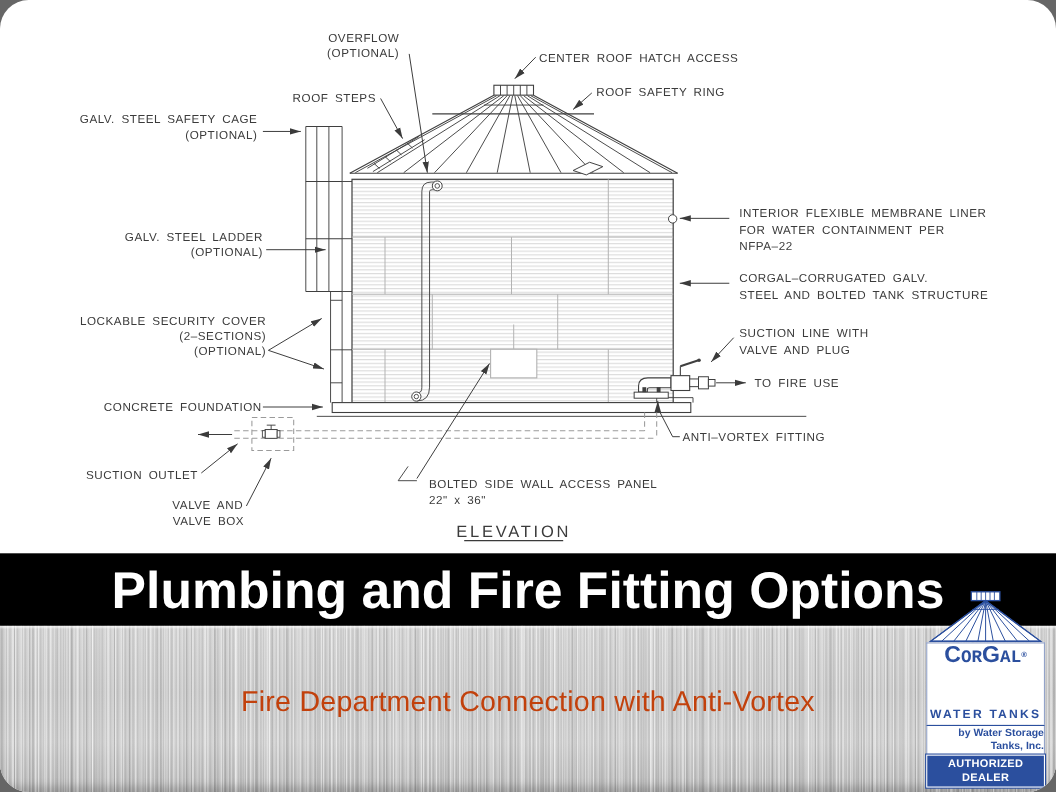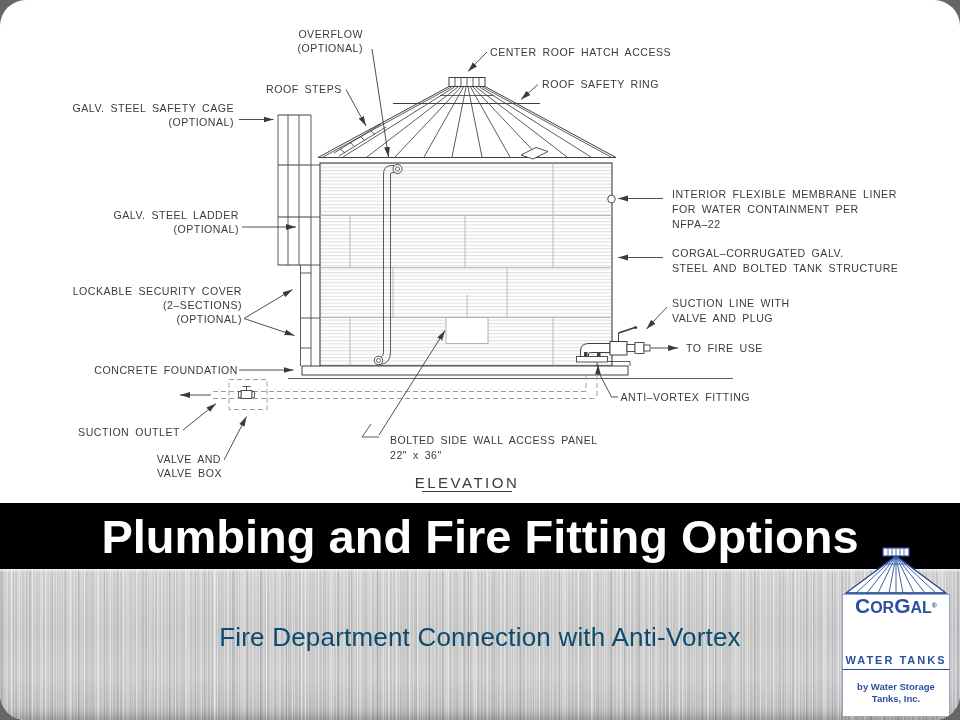--- a/index.html
+++ b/index.html
@@ -28,34 +28,34 @@
   .metal{position:absolute;top:569px;left:0;width:960px;height:151px;
     background-color:#c6c6c6;
     background-image:
       repeating-linear-gradient(90deg, rgba(255,255,255,.5) 0px, rgba(255,255,255,0) 1px, rgba(0,0,0,.07) 2px, rgba(0,0,0,0) 3px, rgba(255,255,255,.25) 5px, rgba(0,0,0,.05) 6px, rgba(0,0,0,0) 7px),
       repeating-linear-gradient(90deg, rgba(0,0,0,.09) 0 1px, rgba(0,0,0,0) 1px 6px, rgba(255,255,255,.4) 6px 7px, rgba(0,0,0,0) 7px 13px),
       repeating-linear-gradient(90deg, rgba(0,0,0,.06) 0 2px, rgba(0,0,0,0) 2px 11px, rgba(255,255,255,.3) 11px 13px, rgba(0,0,0,0) 13px 29px),
       linear-gradient(180deg,#d4d4d4 0%,#c9c9c9 40%,#cfcfcf 70%,#b9b9b9 100%);
     box-shadow:inset 0 2px 2px rgba(255,255,255,.65), inset 0 -5px 8px rgba(0,0,0,.18);
   }
   .subtitle{position:absolute;top:622px;left:0;width:960px;text-align:center;
-            font-size:26px;color:#0c4a6e;letter-spacing:.2px;}
+            font-size:26px;color:#c2410c;letter-spacing:.2px;}
   
   .logo{position:absolute;right:10px;bottom:4px;width:108px;text-align:center;}
   .logo-roof{display:block;margin:0 auto -1px auto;}
   .logo-box{background:#fff;border:1px solid #93a3c9;border-bottom:none;padding:1px 0 0 0;}
   .wordmark{color:#2b4f9e;font-weight:bold;line-height:20px;white-space:nowrap;}
   .wm-big{font-size:21px;}
-  .wm-sm{font-size:16px;}
+  .wm-sm{font-size:16px;font-family:Liberation Mono, monospace;}
   .wm-reg{font-size:7px;vertical-align:top;}
   .logo-tagline{color:#2b4f9e;font-size:11px;letter-spacing:2px;font-weight:bold;
                 line-height:13px;padding-bottom:2px;margin-top:36px;}
   .logo-byline{background:#fff;color:#2b4f9e;font-size:9.5px;font-weight:bold;
                border-top:1px solid #2b4f9e;border-left:1px solid #93a3c9;border-right:1px solid #93a3c9;
-               line-height:12px;padding:11px 0;}
+               line-height:12px;padding:1px 0;text-align:right;}
   .logo-badge{background:#2b4f9e;color:#fff;font-size:10px;font-weight:bold;
               letter-spacing:.3px;line-height:13px;padding:1px 0;
               border:1px solid #fff;box-shadow:0 0 0 1px #2b4f9e;}
 </style>
 </head>
 <body>
 
 <div id="slide">
 
   <svg id="drawing" width="960" height="505" viewBox="0 0 960 505" xmlns="http://www.w3.org/2000/svg">
@@ -229,15 +229,16 @@
       <path d="M45,1 V9 M49,1 V9 M53,1 V9 M57,1 V9 M61,1 V9" stroke="#2b4f9e" stroke-width="0.8"></path>
       <path d="M3,46 H103" stroke="#2b4f9e" stroke-width="1.4"></path>
     </svg>
     <div class="logo-box">
       <div class="wordmark">
         <span class="wm-big">C</span><span class="wm-sm">OR</span><span class="wm-big">G</span><span class="wm-sm">AL</span><span class="wm-reg">®</span>
       </div>
       <div class="logo-tagline">WATER TANKS</div>
     </div>
     <div class="logo-byline">by Water Storage Tanks, Inc.</div>
+    <div class="logo-badge">AUTHORIZED DEALER</div>
   </div>
 
 </div>
 
 </body></html>

